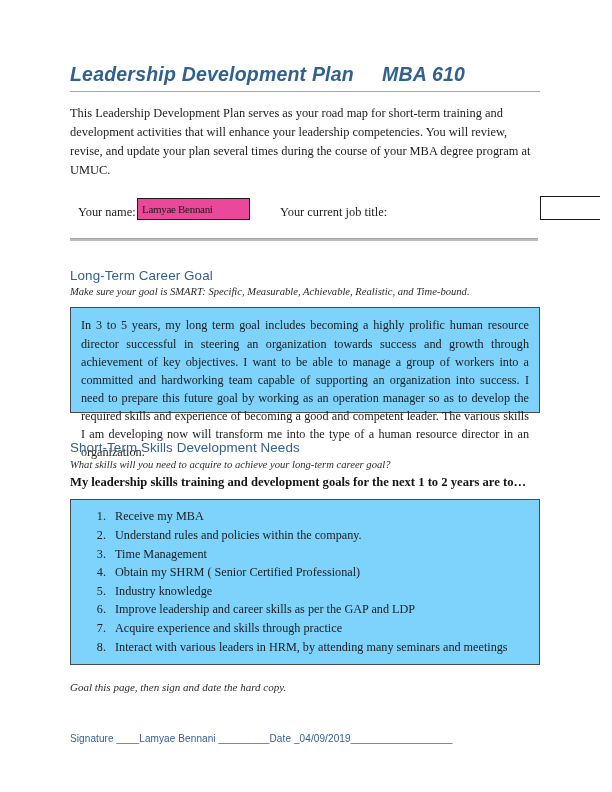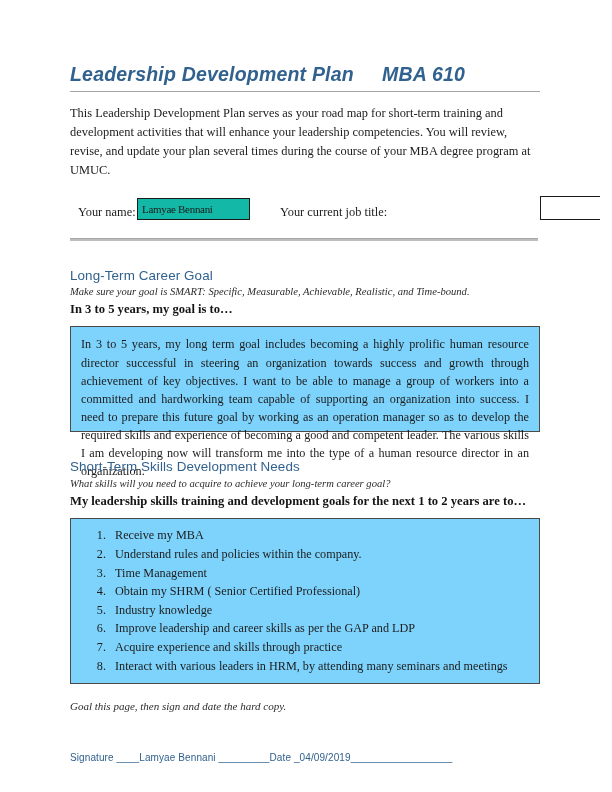--- a/index.html
+++ b/index.html
@@ -82,21 +82,21 @@
   .label-job  { left: 210px; text-align: right; }
 
   .name-box {
     position: absolute;
     left: 67px;
     top: 0px;
     width: 113px;
     height: 22px;
     border: 1px solid #1a1a1a;
     box-sizing: border-box;
-    background: #14b8a6;
+    background: #ec4899;
   }
   .name-box-text {
     font-size: 11px;
     line-height: 20px;
     padding-left: 4px;
     white-space: nowrap;
     letter-spacing: -0.3px;
   }
   .job-box {
     position: absolute;
@@ -208,21 +208,20 @@
       <div class="job-box">
         <div class="name-box-text"></div>
       </div>
     </div>
 
     <div class="rule-thick rule-after-name"></div>
 
     <div class="section">
       <div class="section-heading">Long-Term Career Goal</div>
       <div class="section-hint">Make sure your goal is SMART: Specific, Measurable, Achievable, Realistic, and Time-bound.</div>
-      <div class="section-prompt">In 3 to 5 years, my goal is to…</div>
       <div class="answer-box goal-box">
         <div class="goal-text">In 3 to 5 years, my long term goal includes becoming a highly prolific human resource director successful in steering an organization towards success and growth through achievement of key objectives. I want to be able to manage a group of workers into a committed and hardworking team capable of supporting an organization into success. I need to prepare this future goal by working as an operation manager so as to develop the required skills and experience of becoming a good and competent leader. The various skills I am developing now will transform me into the type of a human resource director in an organization.</div>
       </div>
     </div>
 
     <div class="section">
       <div class="section-heading">Short-Term Skills Development Needs</div>
       <div class="section-hint">What skills will you need to acquire to achieve your long-term career goal?</div>
       <div class="section-prompt">My leadership skills training and development goals for the next 1 to 2 years are to…</div>
       <div class="answer-box list-box">

